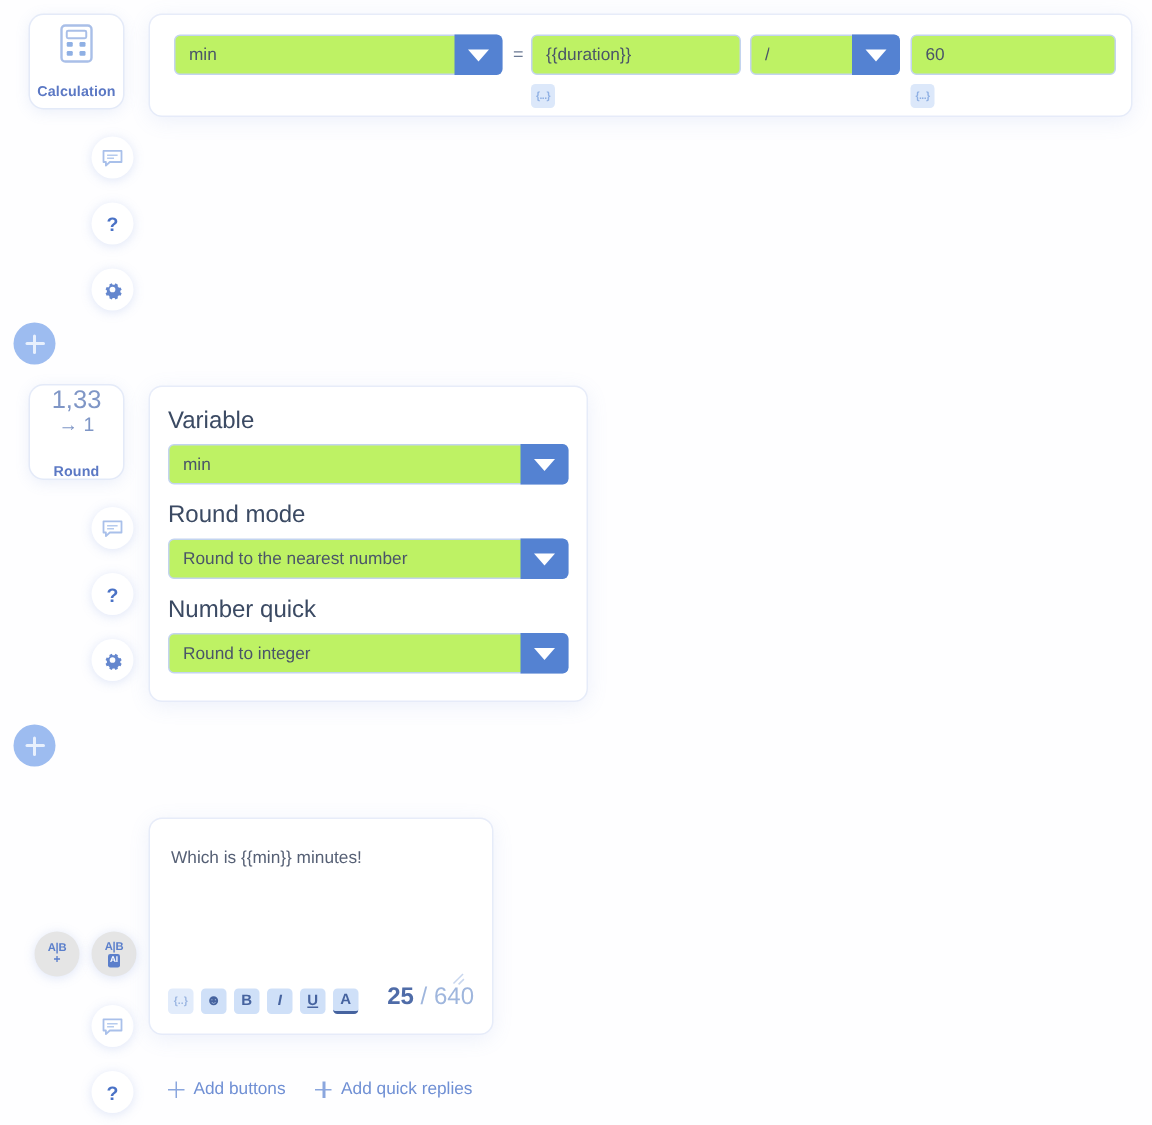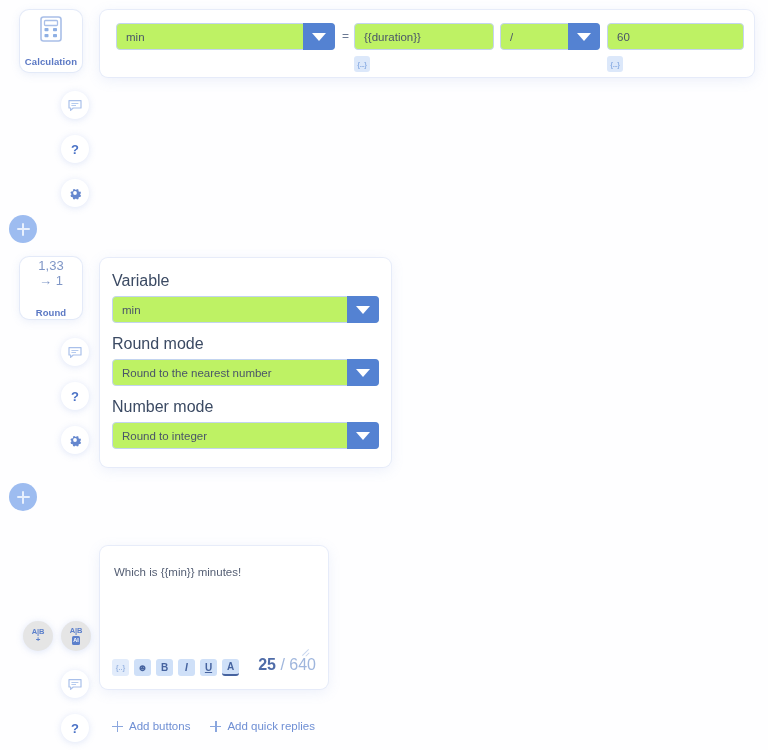--- a/index.html
+++ b/index.html
@@ -213,21 +213,21 @@
     <div class="field" style="position:absolute; left:507px; top:13px; width:137px;">
       <span class="val">60</span>
     </div>
     <div class="var-chip" style="position:absolute; left:507px; top:46px;">{...}</div>
   </div>
 
   <div class="plus-node" style="left:9px; top:215px;"></div>
 
   <div class="block-icon" style="left:20px; top:257px;">
     <span class="glyph" style="flex-direction:column; height:auto; line-height:1.15;">
-      <span style="font-size:13px;color:#7f96c6;">1,33</span>
+      <span style="font-size:17px;color:#7f96c6;">1,33</span>
       <span style="font-size:13px;color:#7f96c6;">→ 1</span>
     </span>
     <span class="cap" style="margin-top:5px;">Round</span>
   </div>
 
   <div class="side-tools" style="left:61px; top:338px;">
     <div class="tool">
       <svg width="14" height="13" viewBox="0 0 14 13">
         <path d="M1 1.6h12v7.4H5.2L2.6 11.4V9H1z" fill="#fff" stroke="#a9c0ea" stroke-width="1.2" stroke-linejoin="round"></path>
         <rect x="3.4" y="4" width="7" height="1" fill="#b6cbee"></rect>
@@ -258,21 +258,21 @@
     <div style="position:absolute; left:12px; top:77px; width:267px;">
       <div class="fld-label">Round mode</div>
       <div class="field select">
         <span class="val">Round to the nearest number</span>
         <span class="caret">
             <i></i>
           </span>
       </div>
     </div>
     <div style="position:absolute; left:12px; top:140px; width:267px;">
-      <div class="fld-label">Number mode</div>
+      <div class="fld-label">Number quick</div>
       <div class="field select">
         <span class="val">Round to integer</span>
         <span class="caret">
             <i></i>
           </span>
       </div>
     </div>
   </div>
 
   <div class="plus-node" style="left:9px; top:483px;"></div>

